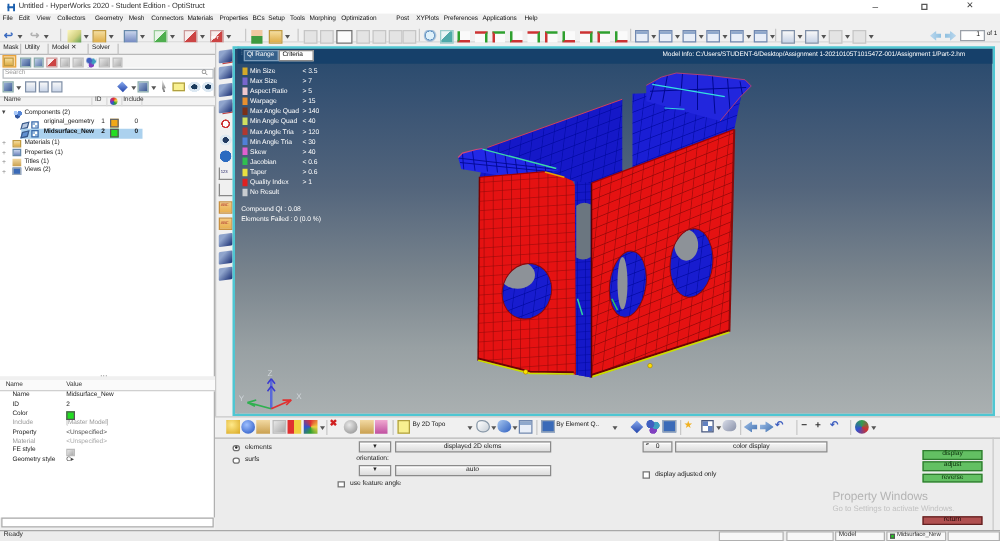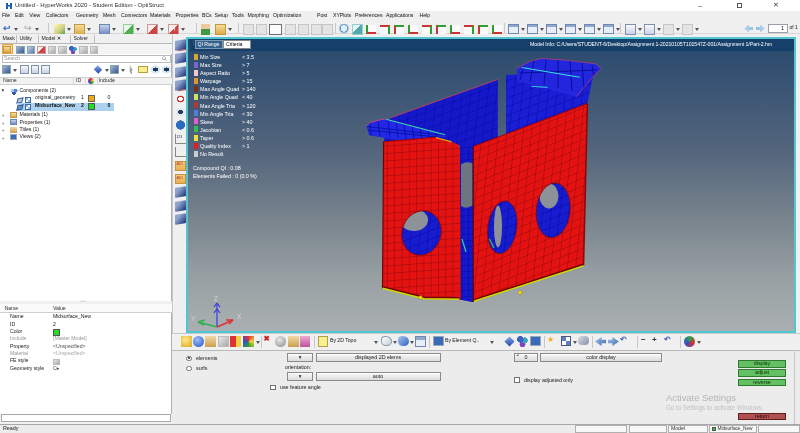--- a/index.html
+++ b/index.html
@@ -461,21 +461,21 @@
     <div style="width:48px;text-align:center">adjust</div>
   </div>
 <div class="a" style="left:738px;top:378.5px;width:48px;height:7.5px;background:#63c063;border:1px solid #2f7a2f;"></div>
 <div class="a t" style="left:738px;top:378.75px;font-size:5.4px;color:#0a300a;">
     <div style="width:48px;text-align:center">reverse</div>
   </div>
 <div class="a" style="left:738px;top:413px;width:48px;height:7px;background:#b05050;border:1px solid #602020;"></div>
 <div class="a t" style="left:738px;top:413.0px;font-size:5.4px;color:#200808;">
     <div style="width:48px;text-align:center">return</div>
   </div>
-<div class="a t" style="left:666px;top:392.5px;font-size:9.5px;color:#b4b4b4;">Activate Settings</div>
+<div class="a t" style="left:666px;top:392.5px;font-size:9.5px;color:#b4b4b4;">Property Windows</div>
 <div class="a t" style="left:666px;top:404px;font-size:6.3px;color:#c2c2c2;">Go to Settings to activate Windows.</div>
 <div class="a" style="left:0px;top:423.5px;width:800px;height:9.5px;background:#ececec;border-top:1px solid #a8a8a8;"></div>
 <div class="a t" style="left:3px;top:425.3px;font-size:5.4px;color:#222;">Ready</div>
 <div class="a" style="left:575px;top:424.5px;width:52px;height:8px;background:#f8f8f8;border:1px solid #b0b0b0;"></div>
 <div class="a" style="left:629px;top:424.5px;width:38px;height:8px;background:#f8f8f8;border:1px solid #b0b0b0;"></div>
 <div class="a" style="left:668px;top:424.5px;width:40px;height:8px;background:#f8f8f8;border:1px solid #b0b0b0;"></div>
 <div class="a t" style="left:671px;top:426px;font-size:5.2px;color:#333;">Model</div>
 <div class="a" style="left:709px;top:424.5px;width:48px;height:8px;background:#f8f8f8;border:1px solid #b0b0b0;"></div>
 <div class="a" style="left:711.5px;top:426.5px;width:4px;height:4px;background:#22cc22;border:0.5px solid #555;"></div>
 <div class="a t" style="left:717.5px;top:426px;font-size:4.8px;color:#333;">Midsurface_New</div>

